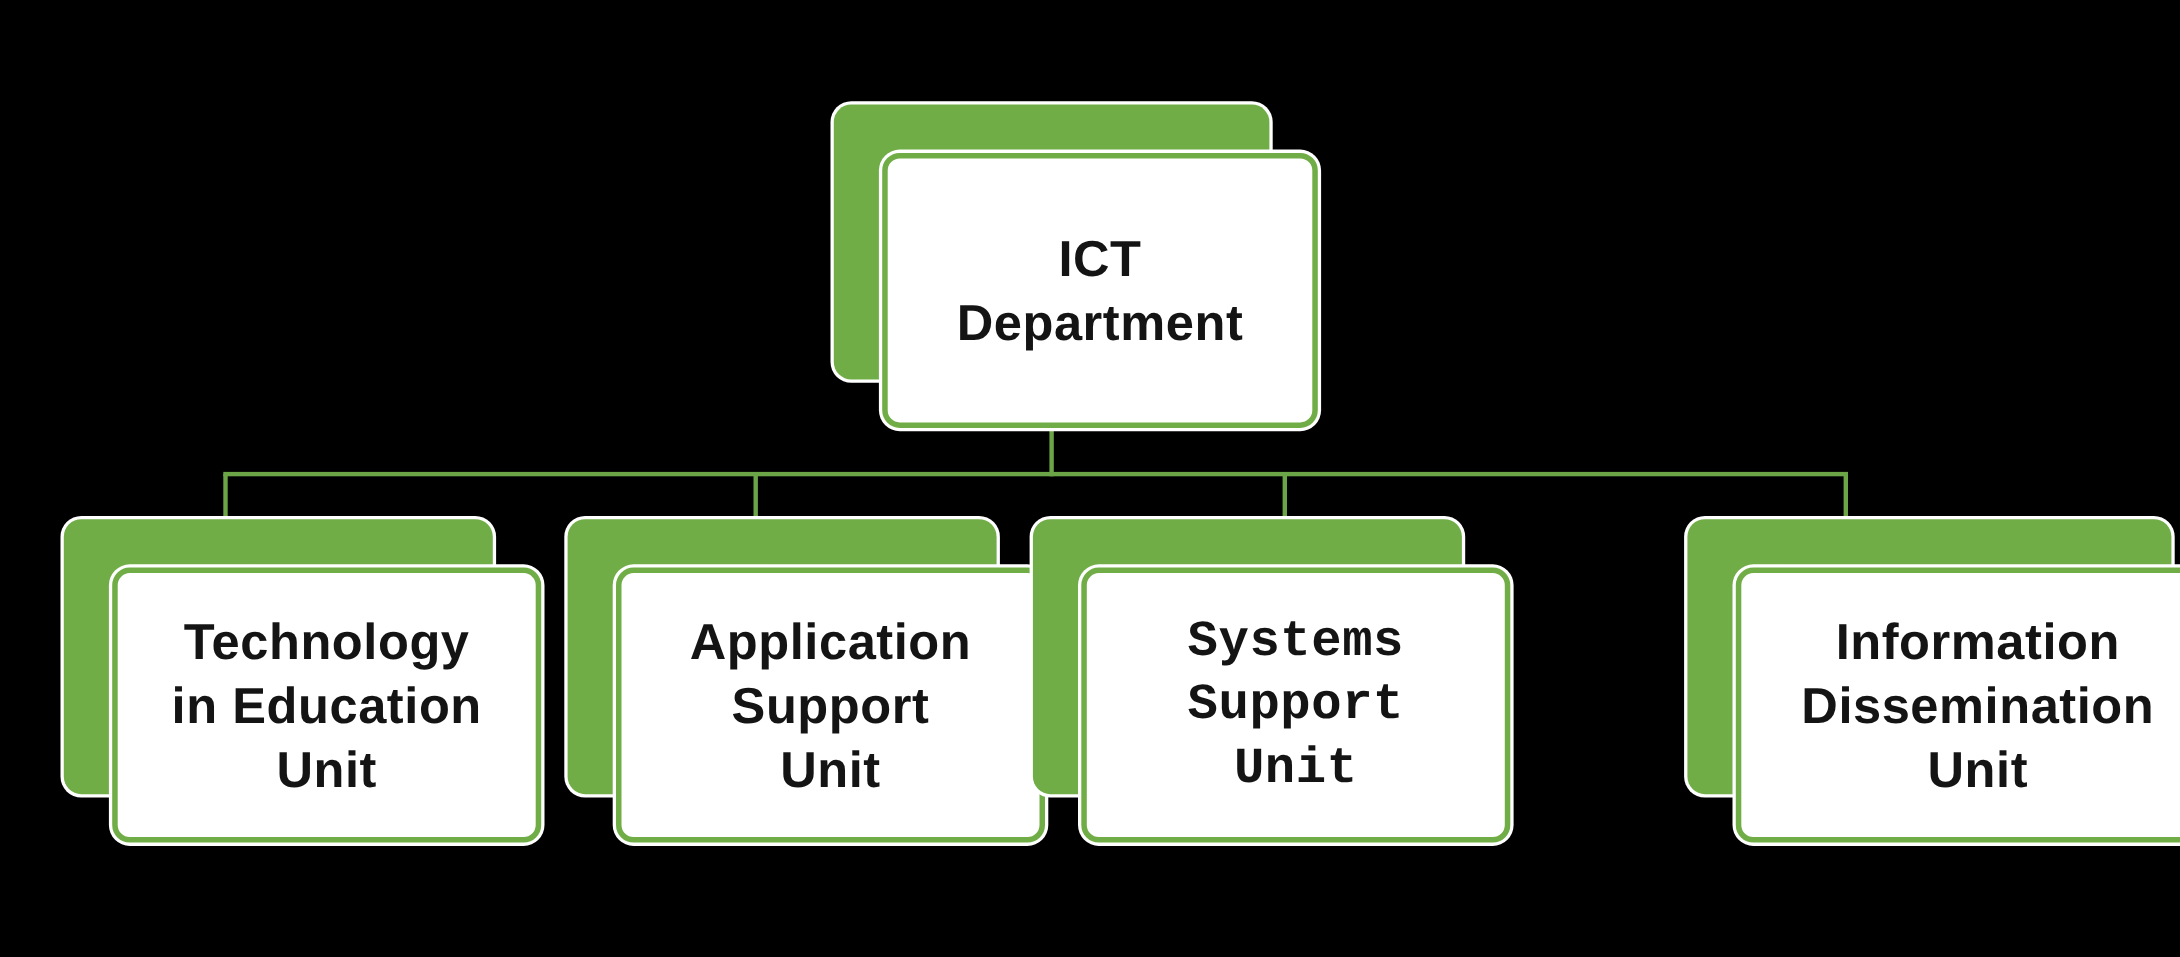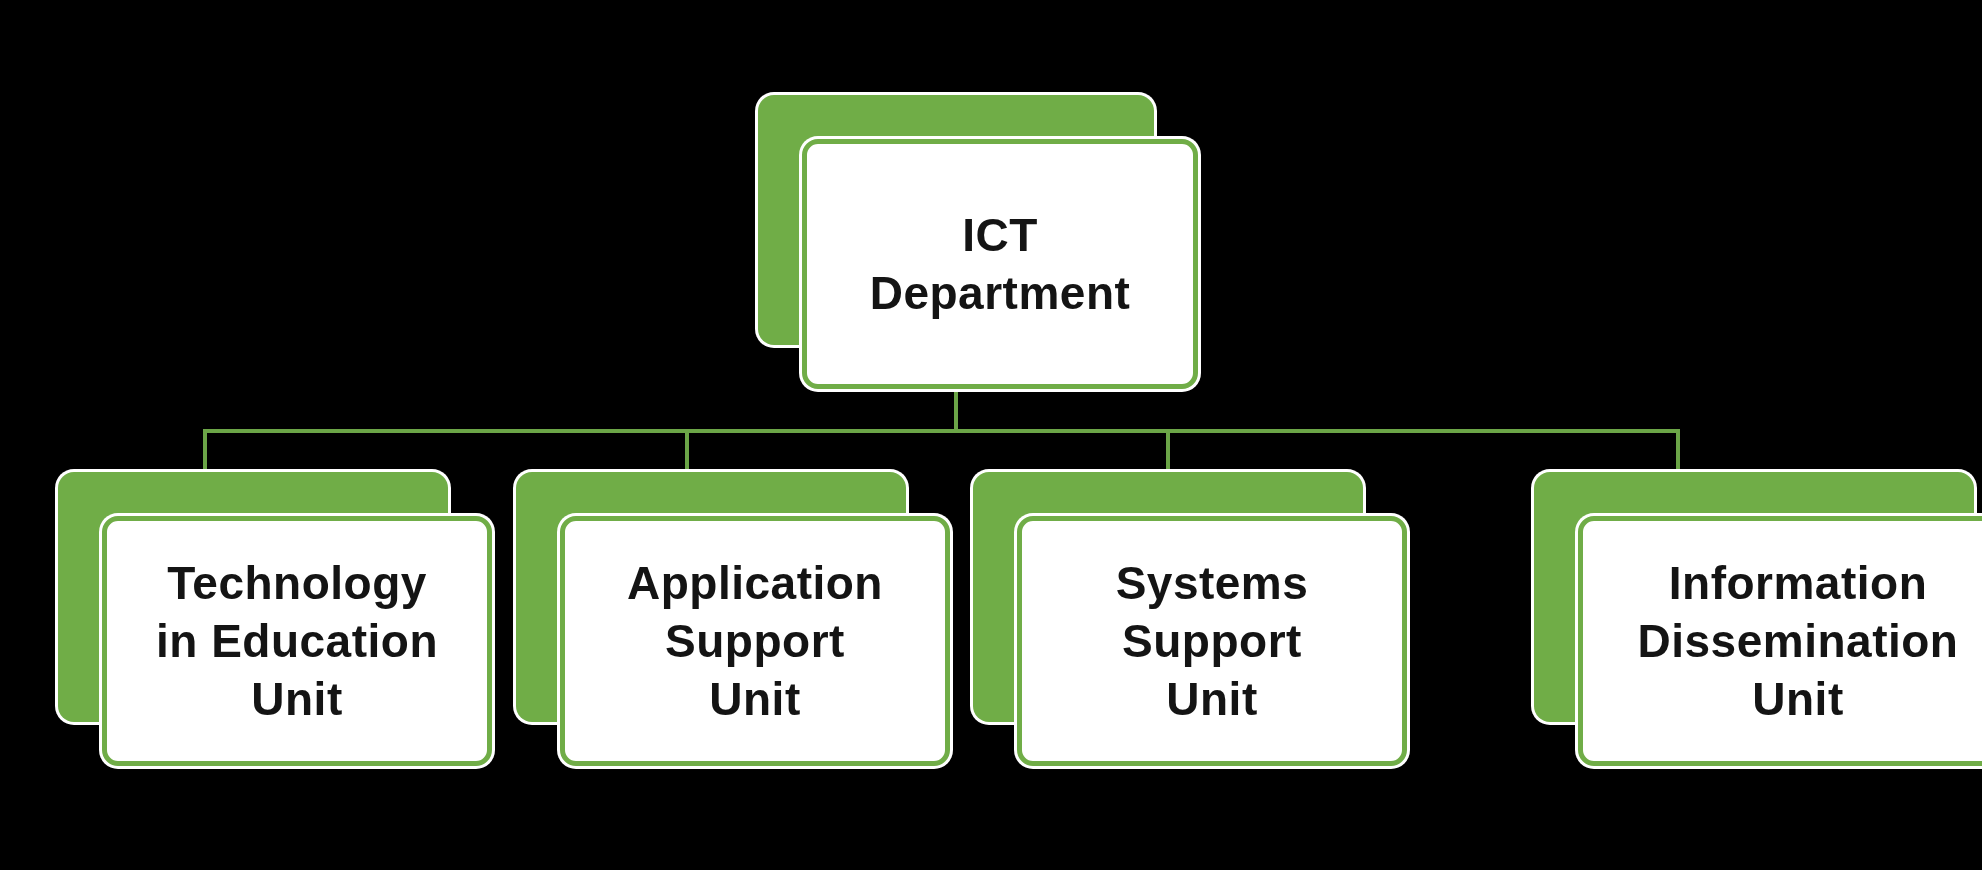--- a/index.html
+++ b/index.html
@@ -66,21 +66,21 @@
     font-weight: 700;
     font-size: 46px;
     line-height: 58px;
     letter-spacing: 0.5px;
     color: #141414;
   }
 
   .node-root    { left: 758px;  top: 95px;  --cw: 396px; }
   .node-child-1 { left: 10px;   top: 472px; margin-left: 48px; --cw: 390px; }
   .node-child-2 { left: 516px;  top: 472px; --cw: 390px; }
-  .node-child-3 { left: 973px;  top: 472px; --cw: 390px; }
+  .node-child-3 { left: 939px;  top: 472px; font-family: Liberation Mono, monospace; --cw: 390px; }
   .node-child-4 { left: 1534px; top: 472px; --cw: 440px; }
 </style>
 </head>
 <body>
 
 <div class="canvas">
 
   <div class="line line-root-stub"></div>
   <div class="line line-rail"></div>
   <div class="line line-drop-1"></div>

